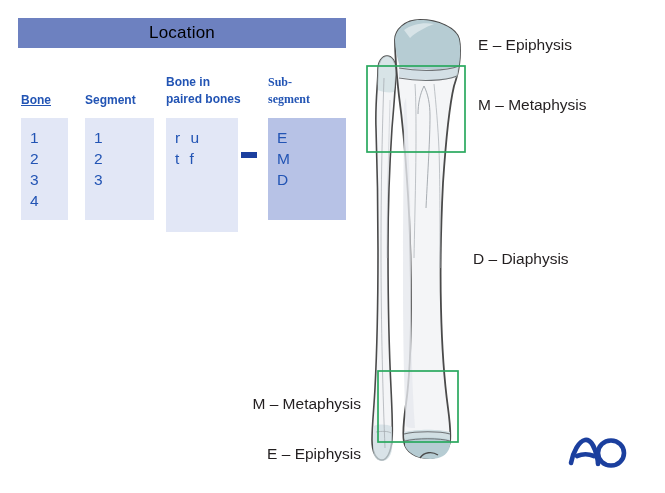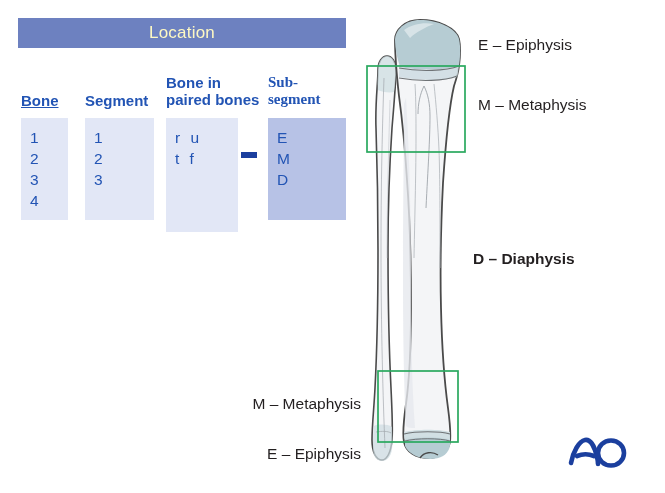--- a/index.html
+++ b/index.html
@@ -25,31 +25,31 @@
     height: 202px;
   }
 
   #location-header {
     position: absolute;
     left: 0;
     top: 0;
     width: 328px;
     height: 30px;
     background: #6d81c0;
-    color: #fef9c3;
+    color: #000000;
     font-size: 17px;
     line-height: 30px;
     text-align: center;
     letter-spacing: 0.2px;
   }
 
   .col-head {
     position: absolute;
     color: #2254b4;
-    font-size: 15px;
+    font-size: 12px;
     line-height: 17px;
     font-weight: 600;
     white-space: pre-line;
   }
   #head-bone      { left: 3px;   top: 74px;  width: 62px; text-decoration: underline; }
   #head-segment   { left: 67px;  top: 74px;  width: 86px; }
   #head-paired    { left: 148px; top: 56px;  width: 114px; }
   #head-subseg    { left: 250px; top: 56px;  width: 92px; font-family: Liberation Serif, serif; }
 
   .val-box {
@@ -83,21 +83,21 @@
   
   .bone-label {
     position: absolute;
     color: #231f20;
     font-size: 15.5px;
     line-height: 19px;
     white-space: nowrap;
   }
   #label-epiphysis-prox  { left: 478px; top: 35px; }
   #label-metaphysis-prox { left: 478px; top: 95px; }
-  #label-diaphysis       { left: 473px; top: 249px; font-weight: bold; }
+  #label-diaphysis       { left: 473px; top: 249px; }
 
   .bone-label-right {
     position: absolute;
     color: #231f20;
     font-size: 15.5px;
     line-height: 19px;
     white-space: nowrap;
     text-align: right;
     width: 200px;
   }

